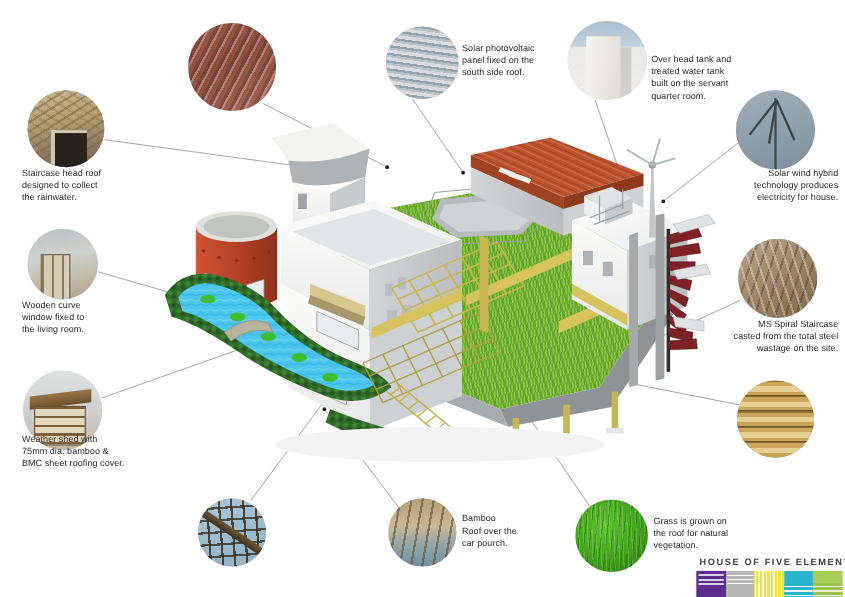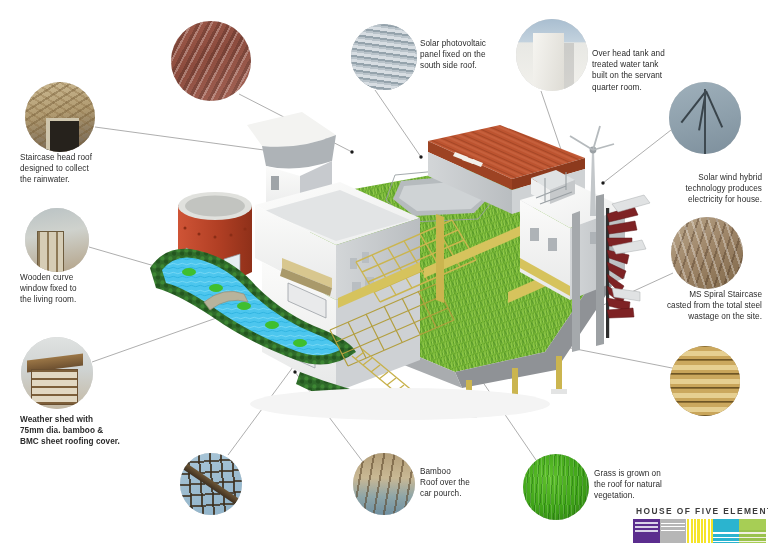--- a/index.html
+++ b/index.html
@@ -596,21 +596,21 @@
 
 
   <div class="label ta-left" style="left:20px;top:152px;width:108px;">Staircase head roof
 designed to collect
 the rainwater.</div>
 
   <div class="label ta-left" style="left:20px;top:272px;width:96px;">Wooden curve
 window fixed to
 the living room.</div>
 
-  <div class="label ta-left" style="left:20px;top:414px;width:132px;font-weight:bold;">Weather shed with
+  <div class="label ta-left" style="left:20px;top:394px;width:132px;">Weather shed with
 75mm dia. bamboo &amp;
 BMC sheet roofing cover.</div>
 
 
   <div class="label ta-left" style="left:420px;top:466px;width:92px;">Bamboo
 Roof over the
 car pourch.</div>
 
   <div class="label ta-left" style="left:594px;top:468px;width:104px;">Grass is grown on
 the roof  for natural
@@ -618,21 +618,21 @@
 
   <div class="label ta-left" style="left:420px;top:38px;width:100px;">Solar photovoltaic
 panel fixed on the
 south side roof.</div>
 
   <div class="label ta-left" style="left:592px;top:48px;width:108px;">Over head tank and
 treated water tank
 built on the servant
 quarter room.</div>
 
-  <div class="label ta-right" style="left:650px;top:152px;width:112px;margin-top:20px;">Solar wind hybrid
+  <div class="label ta-right" style="left:650px;top:152px;width:112px;">Solar wind hybrid
 technology produces
 electricity for house.</div>
 
   <div class="label ta-right" style="left:636px;top:289px;width:126px;">MS Spiral Staircase
 casted from the total steel
 wastage on the site.</div>
 
 
   <div id="brand">
     <div class="brandname">HOUSE OF FIVE ELEMENTS</div>

